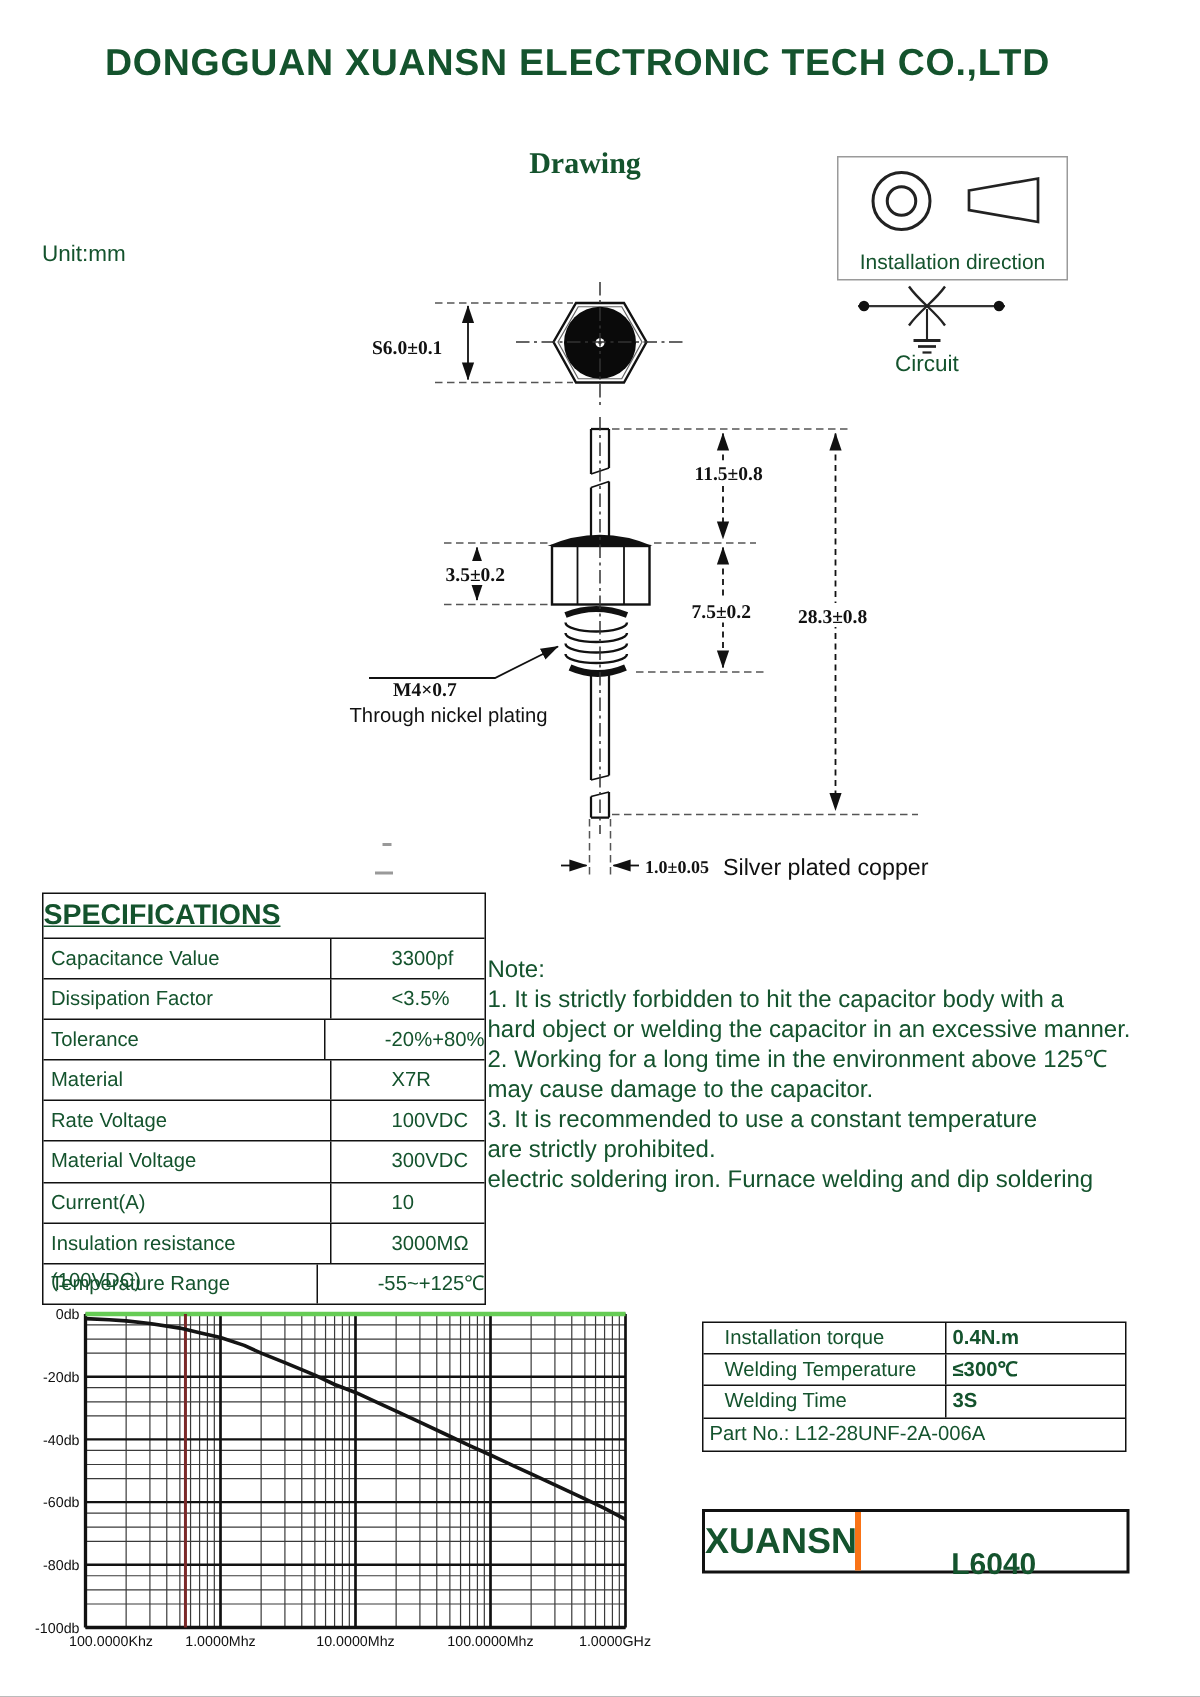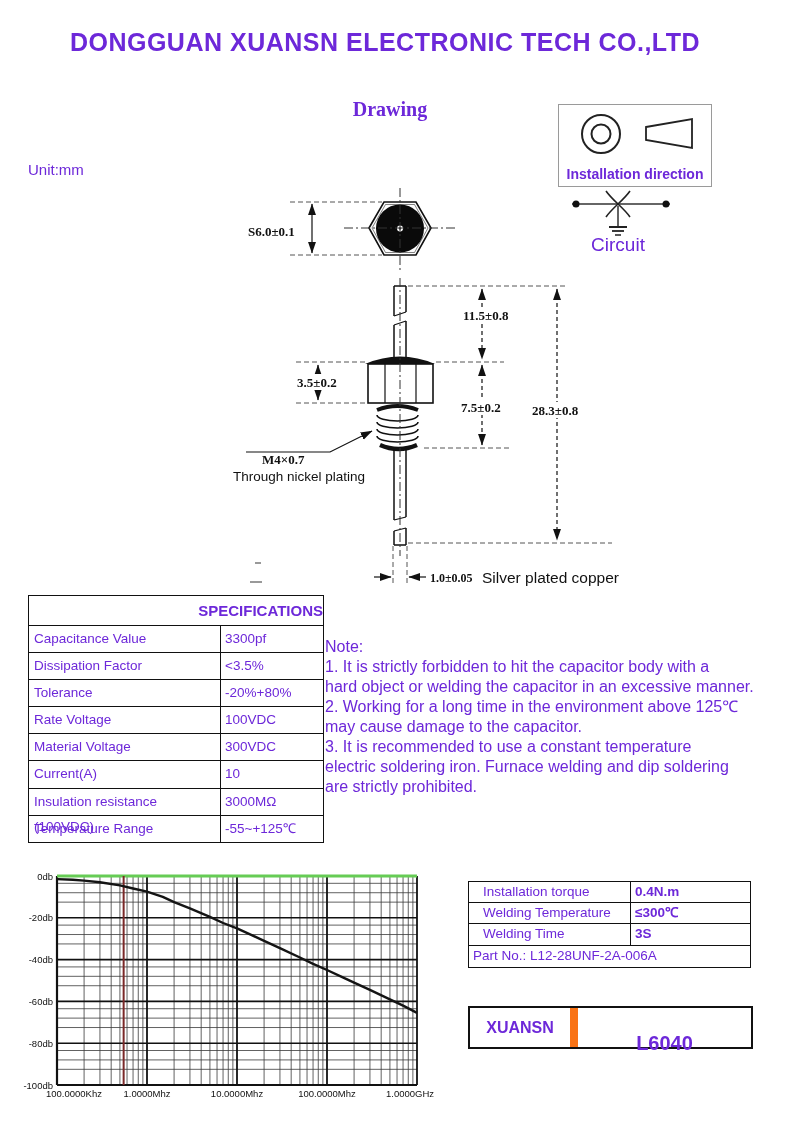--- a/index.html
+++ b/index.html
@@ -1,43 +1,43 @@
 <!DOCTYPE html>
 <html><head>
 <meta charset="utf-8">
 <style>
   html,body{margin:0;padding:0;background:#888;}
   .page{position:relative;width:800px;height:1131px;background:#ffffff;margin:0 auto;
-        font-family:"Liberation Sans",sans-serif;color:#6d28d9;overflow:hidden;}
+        font-family:"Liberation Sans",sans-serif;color:#14532d;overflow:hidden;}
   .abs{position:absolute;}
   .company-title{top:28px;left:0;width:770px;text-align:center;font-size:25px;font-weight:bold;letter-spacing:.5px;}
   .doc-title{top:98px;left:0;width:780px;text-align:center;font-size:20px;font-weight:bold;font-family:Liberation Serif, serif;}
   .unit{top:161px;left:28px;font-size:15px;}
   .install-box{top:104px;left:558px;width:152px;height:81px;border:1px solid #9a9a9a;}
-  .install-label{top:166px;left:556px;width:158px;text-align:center;font-size:14px;font-weight:bold;white-space:nowrap;}
-  .circuit-label{top:234px;left:578px;width:80px;text-align:center;font-size:19px;}
+  .install-label{top:166px;left:556px;width:158px;text-align:center;font-size:14px;font-weight:normal;white-space:nowrap;}
+  .circuit-label{top:234px;left:578px;width:80px;text-align:center;font-size:15px;}
   
   .spec{top:595px;left:28px;width:294px;border:1.6px solid #111;background:#fff;}
-  .spec-head{height:29px;border-bottom:1.6px solid #111;text-align:right;font-weight:bold;font-size:15px;line-height:29px;}
-  .spec-row{height:26.1px;display:flex;border-bottom:1.3px solid #111;font-size:13.5px;}
+  .spec-head{height:29px;border-bottom:1.6px solid #111;text-align:left;font-weight:bold;font-size:19px;line-height:29px;text-decoration:underline;}
+  .spec-row{height:26.1px;display:flex;border-bottom:1.3px solid #111;font-size:13.5px;gap:36px;}
   .spec-row:last-child{border-bottom:none;}
   .spec-c1{width:186px;border-right:1.3px solid #111;padding-left:5px;line-height:25px;}
   .spec-c2{flex:1;padding-left:4px;line-height:25px;}
   
   .note{top:637px;left:325px;width:430px;font-size:16px;line-height:20px;}
   .note div{white-space:nowrap;}
   
   .info{top:881px;left:468px;width:281px;border:1.6px solid #111;background:#fff;}
   .info-row{height:20.2px;display:flex;border-bottom:1.3px solid #111;font-size:13.5px;}
   .info-c1{width:147px;border-right:1.3px solid #111;padding-left:4px;line-height:19px;margin-left:10px;}
   .info-c2{flex:1;padding-left:4px;line-height:19px;font-weight:bold;}
   .info-part{height:21px;font-size:13.5px;padding-left:4px;line-height:20px;}
   
   .brand{top:1006px;left:468px;width:281px;height:39px;border:2px solid #111;display:flex;background:#fff;}
-  .brand-left{width:100px;border-right:8px solid #f97316;text-align:center;font-weight:bold;font-size:16px;line-height:39px;}
+  .brand-left{width:100px;border-right:4px solid #f97316;text-align:center;font-weight:bold;font-size:24px;line-height:39px;}
   .brand-right{flex:1;text-align:center;font-weight:bold;font-size:20px;line-height:39px;margin-top:16px;}
   .dimtext{font-family:"Liberation Serif",serif;font-weight:bold;font-size:13px;fill:#111;}
   .dimtext-sm{font-family:"Liberation Serif",serif;font-weight:bold;font-size:12px;fill:#111;}
   .planttext{font-family:"Liberation Sans",sans-serif;font-size:13.5px;fill:#111;}
   .mattext{font-family:"Liberation Sans",sans-serif;font-size:15.5px;fill:#111;}
   .ticktext{font-family:"Liberation Sans",sans-serif;font-size:9.5px;fill:#111;}
 </style>
 </head>
 <body>
 
@@ -169,20 +169,24 @@
     </div>
     <div class="spec-row">
       <div class="spec-c1">Dissipation Factor</div>
       <div class="spec-c2">&lt;3.5%</div>
     </div>
     <div class="spec-row">
       <div class="spec-c1">Tolerance</div>
       <div class="spec-c2">-20%+80%</div>
     </div>
     <div class="spec-row">
+      <div class="spec-c1">Material</div>
+      <div class="spec-c2">X7R</div>
+    </div>
+    <div class="spec-row">
       <div class="spec-c1">Rate Voltage</div>
       <div class="spec-c2">100VDC</div>
     </div>
     <div class="spec-row">
       <div class="spec-c1">Material Voltage</div>
       <div class="spec-c2">300VDC</div>
     </div>
     <div class="spec-row">
       <div class="spec-c1">Current(A)</div>
       <div class="spec-c2">10</div>
@@ -197,22 +201,22 @@
     </div>
   </div>
 
   <div class="abs note">
     <div>Note:</div>
     <div>1. It is strictly forbidden to hit the capacitor body with a</div>
     <div>hard object or welding the capacitor in an excessive manner.</div>
     <div>2. Working for a long time in the environment above 125℃</div>
     <div>may cause damage to the capacitor.</div>
     <div>3. It is recommended to use a constant temperature</div>
+    <div>are strictly prohibited.</div>
     <div>electric soldering iron. Furnace welding and dip soldering</div>
-    <div>are strictly prohibited.</div>
   </div>
 
   <svg id="chart-svg" class="abs" style="left:18px;top:858px;" width="440" height="258" viewBox="0 0 440 258">
       <line x1="66.09269960975831" y1="18" x2="66.09269960975831" y2="227" stroke="#3a3a3a" stroke-width="0.8"></line>
       <line x1="81.94091292476963" y1="18" x2="81.94091292476963" y2="227" stroke="#3a3a3a" stroke-width="0.8"></line>
       <line x1="93.18539921951663" y1="18" x2="93.18539921951663" y2="227" stroke="#3a3a3a" stroke-width="0.8"></line>
       <line x1="101.90730039024169" y1="18" x2="101.90730039024169" y2="227" stroke="#3a3a3a" stroke-width="0.8"></line>
       <line x1="109.03361253452793" y1="18" x2="109.03361253452793" y2="227" stroke="#3a3a3a" stroke-width="0.8"></line>
       <line x1="115.05882360128312" y1="18" x2="115.05882360128312" y2="227" stroke="#3a3a3a" stroke-width="0.8"></line>
       <line x1="120.27809882927492" y1="18" x2="120.27809882927492" y2="227" stroke="#3a3a3a" stroke-width="0.8"></line>

